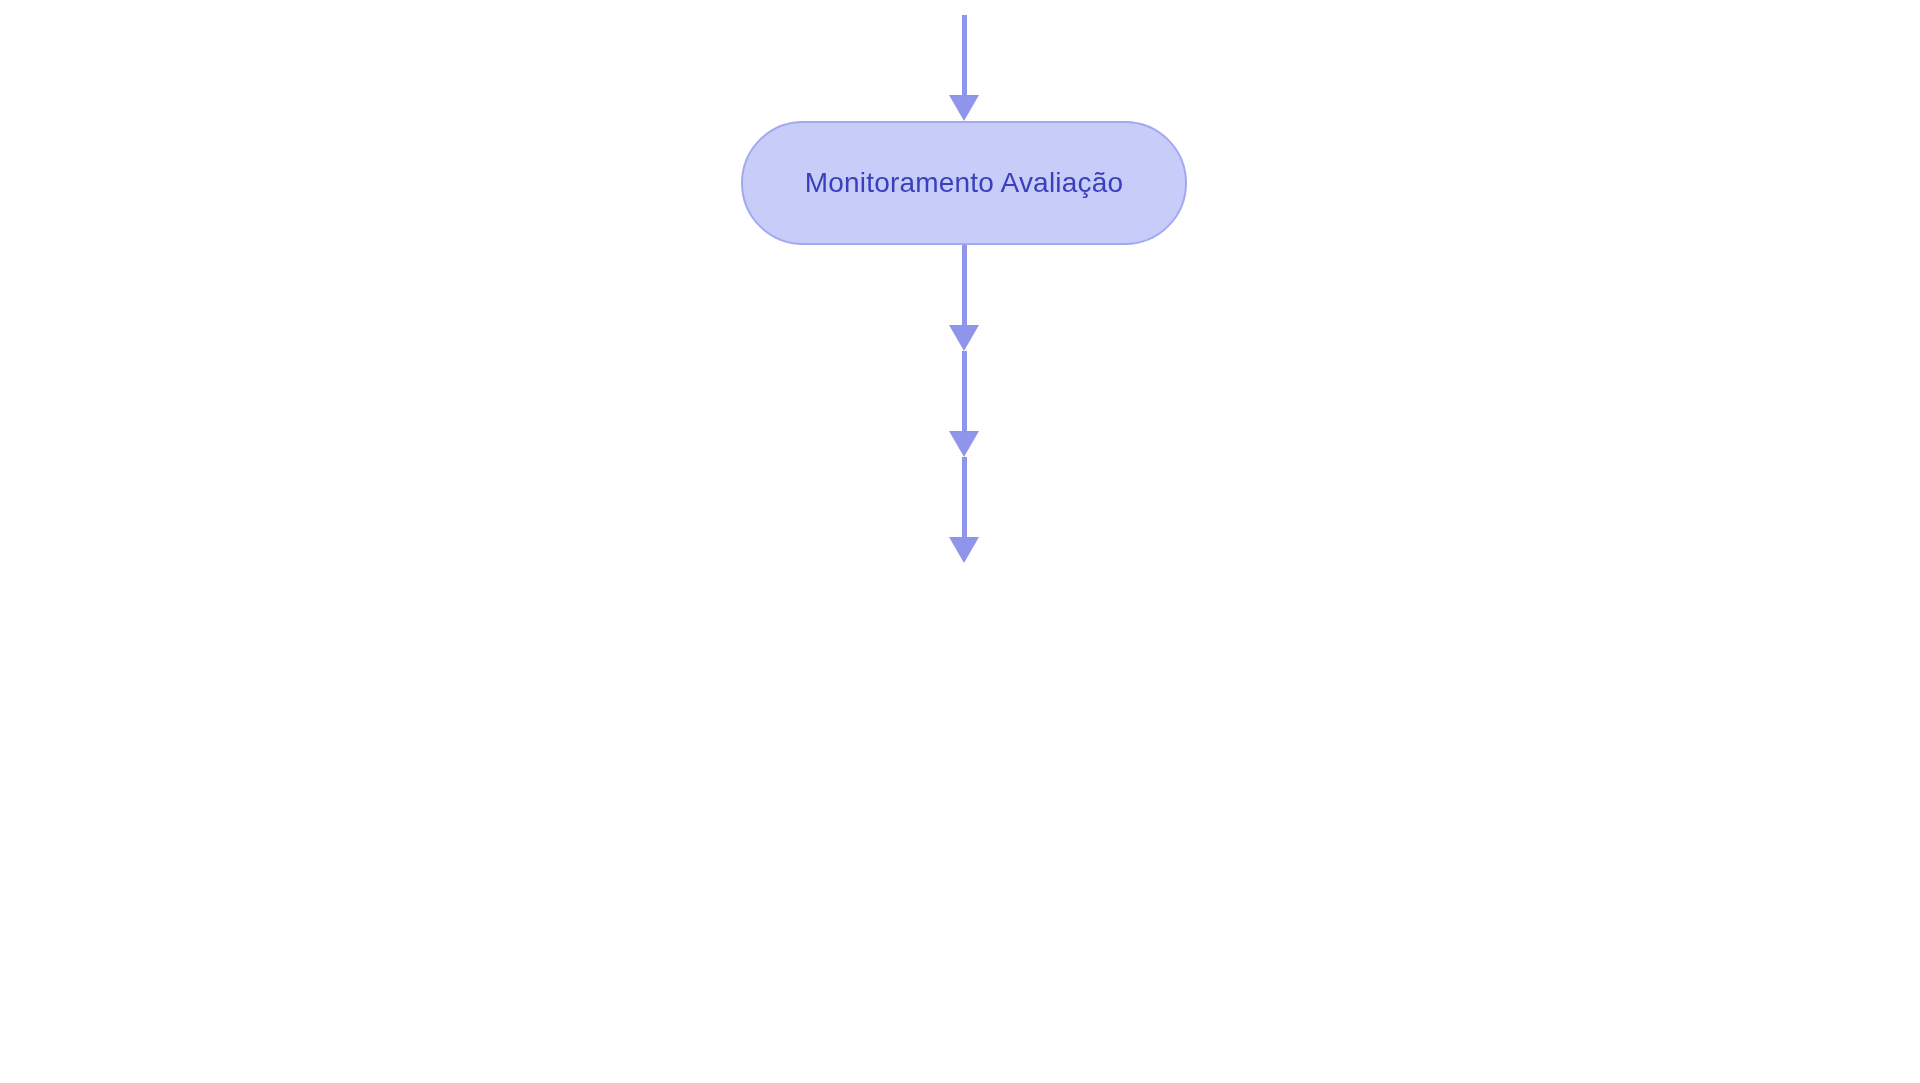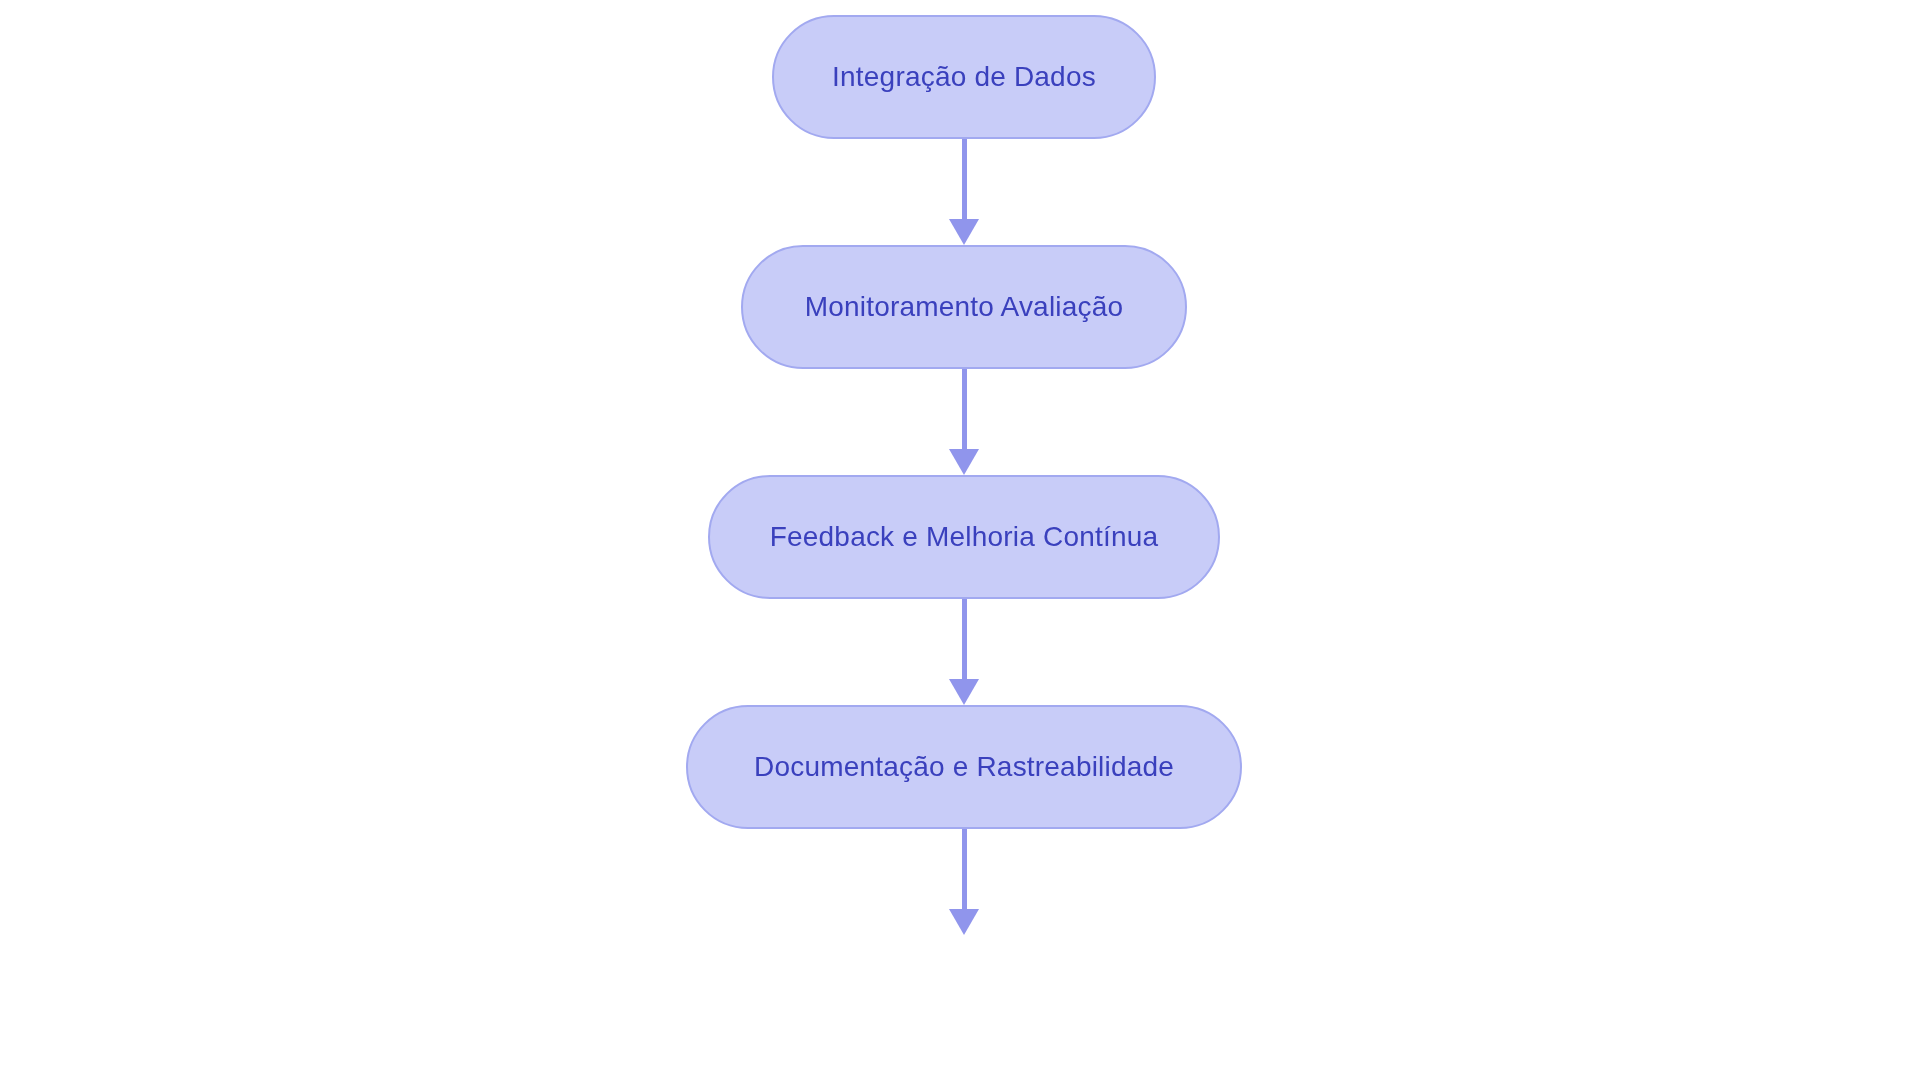--- a/index.html
+++ b/index.html
@@ -66,50 +66,41 @@
     border-right: 15px solid transparent;
     border-top: 26px solid var(--arrow);
   }
 </style>
 </head>
 <body>
 
 <div class="canvas">
   <div class="flow">
 
-    <div class="node" style="width:384px">
-      <span>Integração de Dados</span>
-    </div>
 
     <div class="connector">
       <div class="shaft"></div>
       <div class="head"></div>
     </div>
 
     <div class="node" style="width:446px">
       <span>Monitoramento Avaliação</span>
     </div>
 
     <div class="connector">
       <div class="shaft"></div>
       <div class="head"></div>
     </div>
 
-    <div class="node" style="width:512px">
-      <span>Feedback e Melhoria Contínua</span>
-    </div>
 
     <div class="connector">
       <div class="shaft"></div>
       <div class="head"></div>
     </div>
 
-    <div class="node" style="width:556px">
-      <span>Documentação e Rastreabilidade</span>
-    </div>
 
     <div class="connector">
       <div class="shaft"></div>
       <div class="head"></div>
     </div>
 
 
   </div>
 </div>
 

